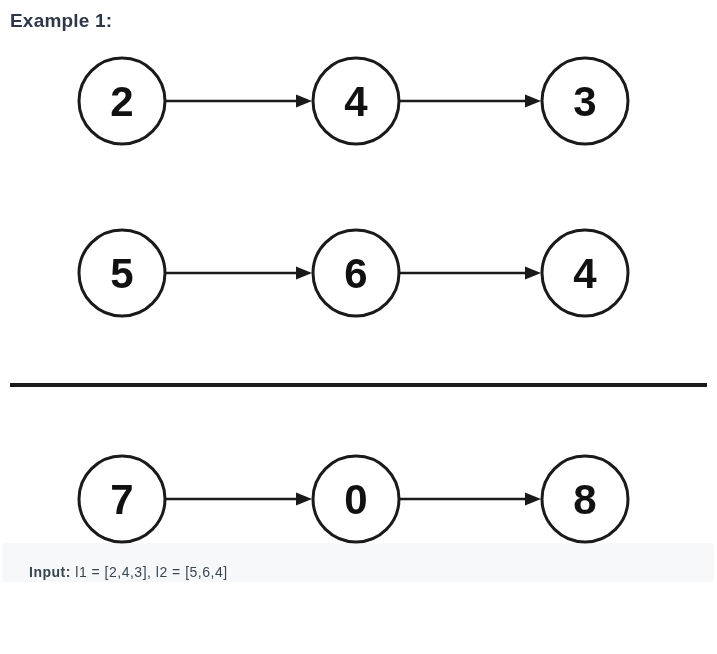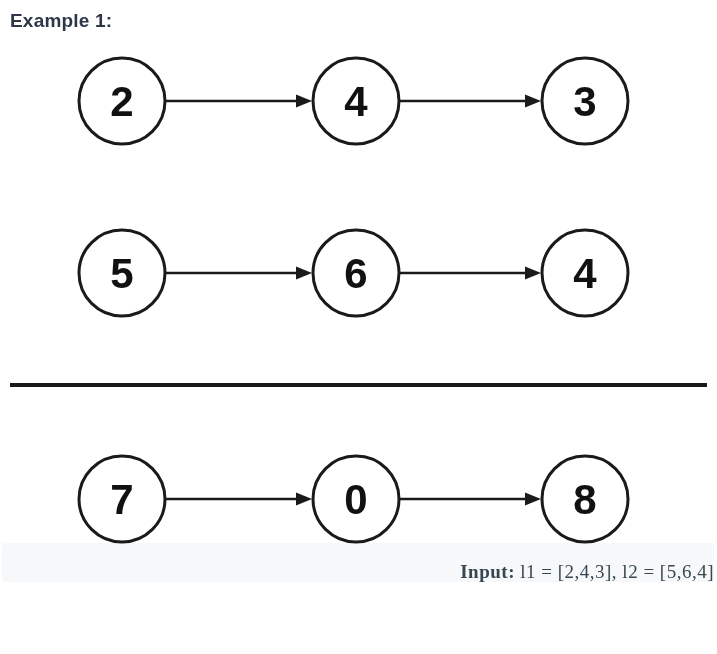--- a/index.html
+++ b/index.html
@@ -39,27 +39,26 @@
     left: 2px;
     right: 3px;
     bottom: 3px;
     background: var(--code-bg, #f7f8fa);
     border-radius: 3px;
     padding: 15px 0 0 27px;
     box-sizing: border-box;
     z-index: 1;
   }
   .code-line {
-    font-family: Liberation Serif, serif;
-    font-size: 19px;
+    font-family: Liberation Sans, sans-serif;
+    font-size: 14px;
     line-height: 28px;
     letter-spacing: 0.5px;
     color: var(--code-text, #37474f);
     white-space: pre;
-    text-align: right;
   }
   .code-label {
     font-weight: 700;
   }
 </style>
 </head>
 <body>
 
 <div class="canvas">
 

